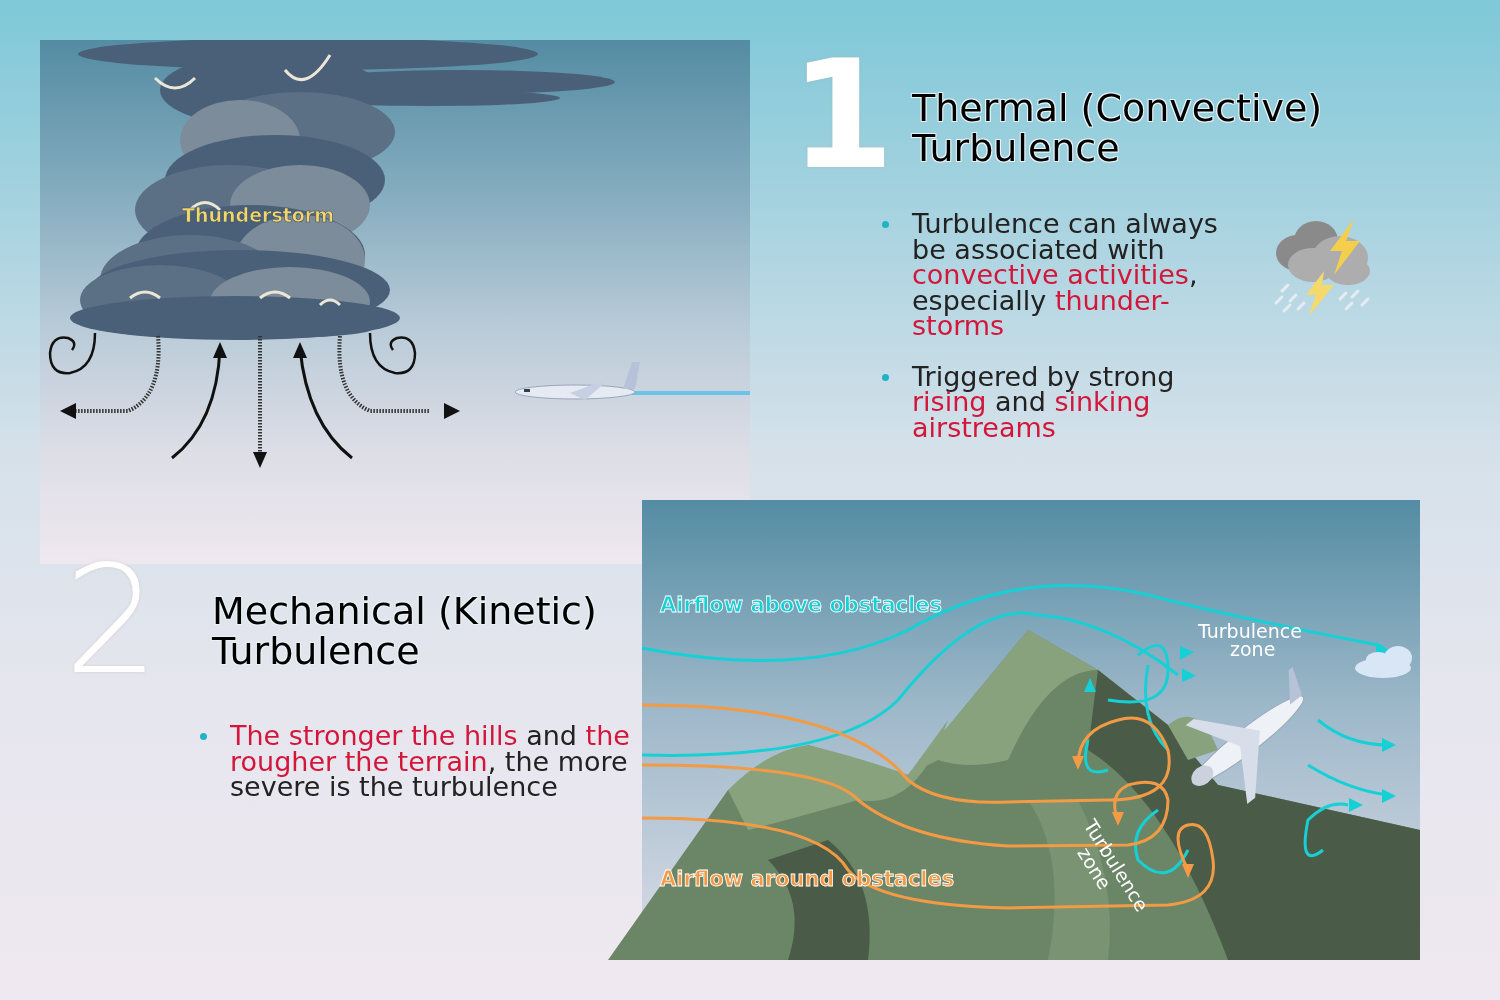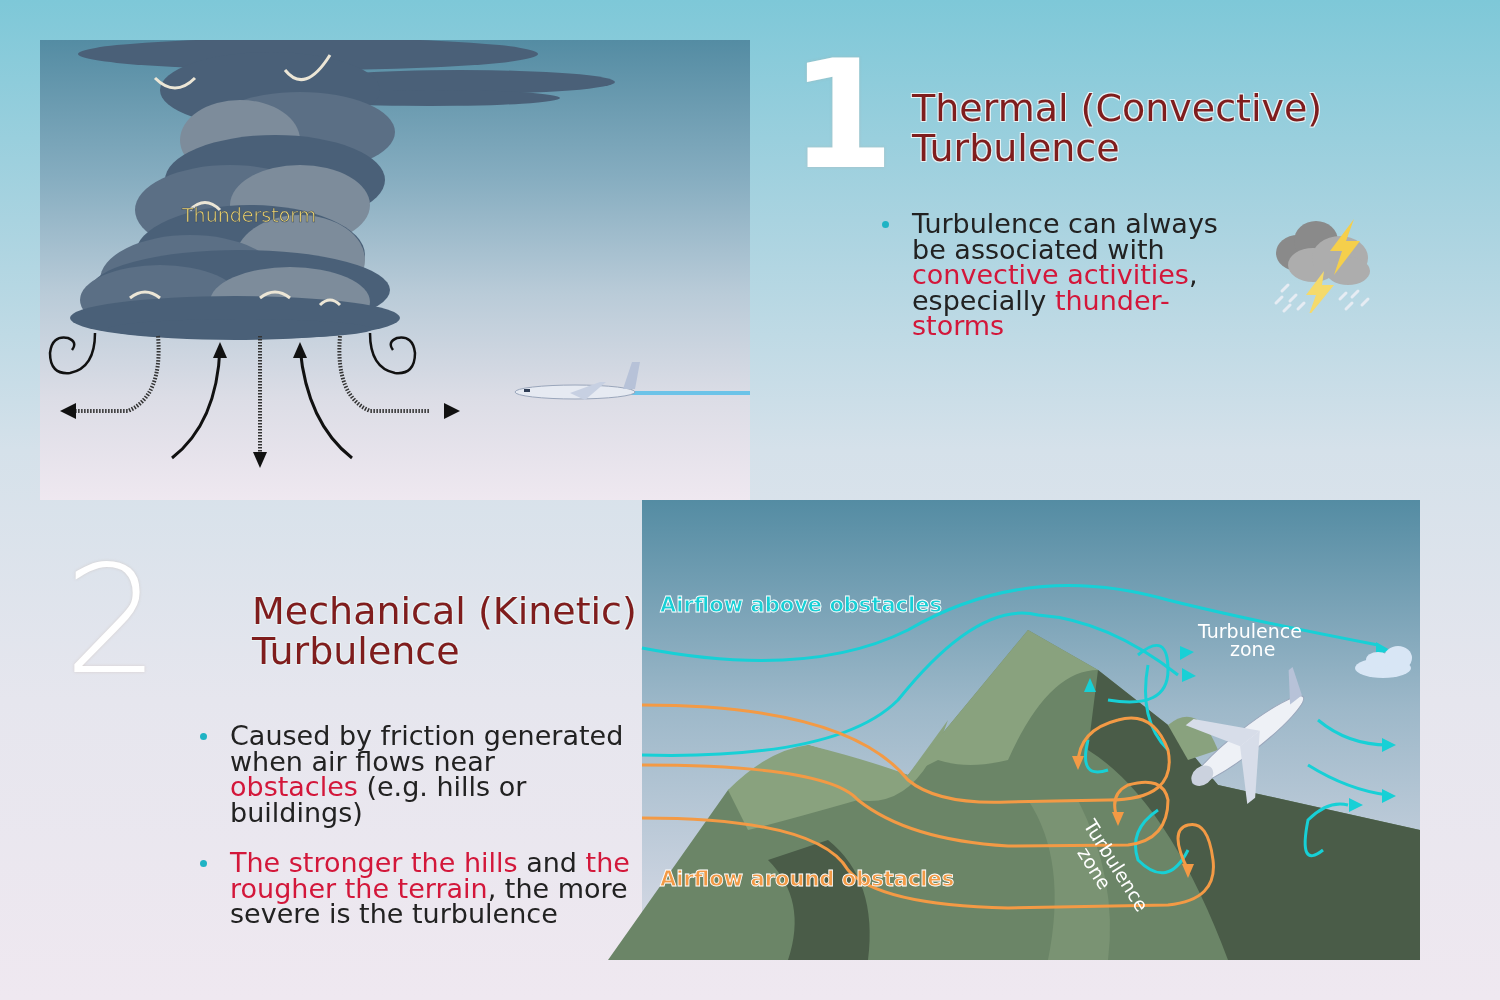--- a/index.html
+++ b/index.html
@@ -4,41 +4,42 @@
 <style>
   * { box-sizing: border-box; margin: 0; padding: 0; }
   html, body { width: 1500px; height: 1000px; overflow: hidden; }
   body {
     position: relative;
     font-family: "DejaVu Sans", "Liberation Sans", sans-serif;
     background: linear-gradient(180deg, #7ec8d8 0%, #a9d3e0 22%, #d5e1ea 45%, #e6e6ee 70%, #efe8f0 100%);
   }
   .panel { position: absolute; overflow: hidden; }
   #storm-panel {
-    left: 40px; top: 40px; width: 710px; height: 460px;
+    left: 40px; top: 40px; width: 710px; height: 524px;
     background: linear-gradient(180deg, #548ca3 0%, #86adc0 30%, #b9cbd8 55%, #dcdde6 78%, #efe8f0 100%);
+    font-weight: bold;
   }
   #mountain-panel {
     left: 608px; top: 500px; width: 812px; height: 460px;
   }
   .panel svg { position: absolute; left: 0; top: 0; }
   .big-num {
     position: absolute; color: #ffffff; font-family: "DejaVu Sans", sans-serif;
     font-weight: 300; line-height: 1;
     text-shadow: 0 0 3px rgba(190,160,140,0.35);
   }
   .big-num.one { left: 790px; top: 40px; font-size: 150px; font-weight: bold; }
   .big-num.two { left: 64px; top: 545px; font-size: 150px; }
   .heading {
-    position: absolute; color: #7f1d1d; font-size: 38px; line-height: 40px;
+    position: absolute; color: #000000; font-size: 38px; line-height: 40px;
     font-family: "DejaVu Sans", sans-serif;
     text-shadow: -1px -1px 0 #e8f2f5, 1px -1px 0 #e8f2f5, -1px 1px 0 #e8f2f5, 1px 1px 0 #e8f2f5;
   }
   .heading.h1 { left: 912px; top: 88px; }
-  .heading.h2 { left: 212px; top: 591px; margin-left: 40px; }
+  .heading.h2 { left: 212px; top: 591px; }
   .bullets { position: absolute; list-style: none; }
   .bullets li {
     position: relative; padding-left: 30px; font-size: 27px; line-height: 25.5px;
     color: #222; margin-bottom: 25px; font-family: "DejaVu Sans", sans-serif;
   }
   .bullets li .dot {
     position: absolute; left: 0; top: 10px; width: 7px; height: 7px; border-radius: 50%;
     background: #1fb3c4;
   }
   .bullets .hl { color: #d3173a; }
@@ -112,20 +113,24 @@
 <div class="big-num one">1</div>
 <div class="heading h1">
   <div>Thermal (Convective)</div>
   <div>Turbulence</div>
 </div>
 
 <ul class="bullets" id="b1">
   <li>
     <span class="dot"></span>
     <span>Turbulence can always be associated with </span><span class="hl">convective activities</span><span>, especially </span><span class="hl">thunder-storms</span>
+  </li>
+  <li>
+    <span class="dot"></span>
+    <span>Triggered by strong </span><span class="hl">rising</span><span> and </span><span class="hl">sinking airstreams</span>
   </li>
 </ul>
 
 <svg class="storm-icon" viewBox="0 0 106 100">
   <ellipse cx="30" cy="40" rx="22" ry="18" fill="#8a8a8a"></ellipse>
   <ellipse cx="48" cy="28" rx="22" ry="20" fill="#8a8a8a"></ellipse>
   <ellipse cx="45" cy="52" rx="25" ry="17" fill="#adadad"></ellipse>
   <ellipse cx="72" cy="45" rx="28" ry="22" fill="#adadad"></ellipse>
   <ellipse cx="80" cy="58" rx="22" ry="14" fill="#adadad"></ellipse>
   <polygon points="86,6 62,38 74,38 66,62 92,28 78,28" fill="#f5cf4b"></polygon>
@@ -145,24 +150,20 @@
 
 <div class="big-num two">2</div>
 <div class="heading h2">
   <div>Mechanical (Kinetic)</div>
   <div>Turbulence</div>
 </div>
 
 <ul class="bullets" id="b2">
   <li>
     <span class="dot"></span>
-    <span>Caused by friction generated when air flows near </span><span class="hl">obstacles</span><span> (e.g. hills or buildings)</span>
-  </li>
-  <li>
-    <span class="dot"></span>
     <span class="hl">The stronger the hills</span><span> and </span><span class="hl">the rougher the terrain</span><span>, the more severe is the turbulence</span>
   </li>
 </ul>
 
 <div class="panel" id="mountain-panel">
   <svg width="812" height="460" viewBox="0 0 812 460">
     <defs>
       <linearGradient id="msky" x1="0" y1="0" x2="0" y2="1">
         <stop offset="0" stop-color="#548ca3"></stop>
         <stop offset="0.45" stop-color="#9db8c9"></stop>

